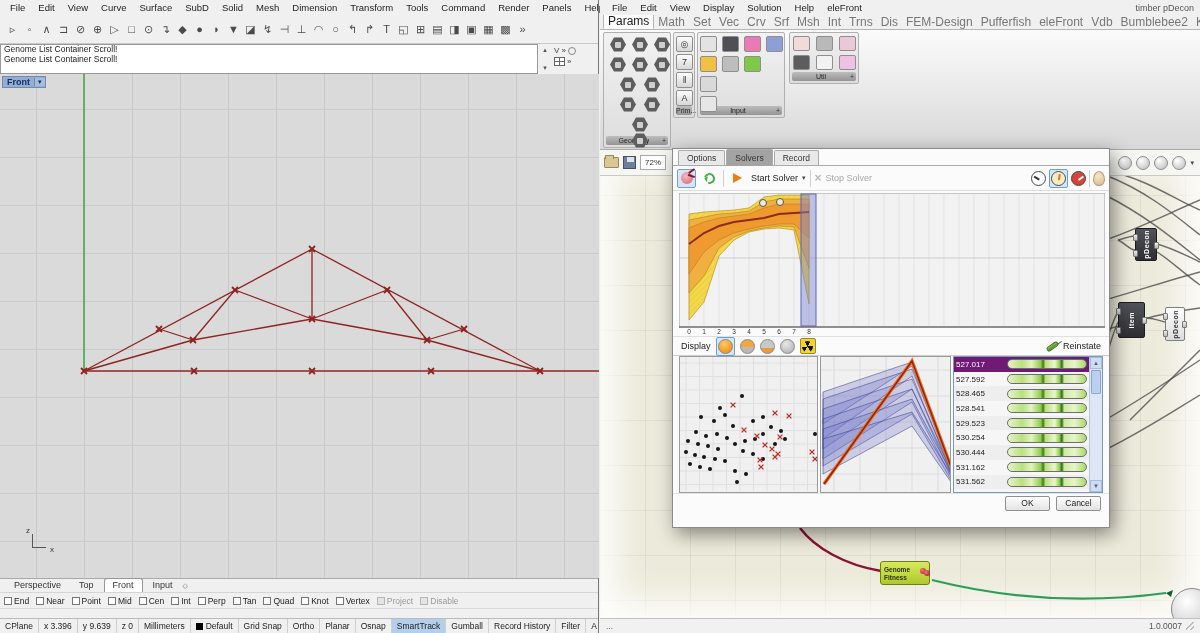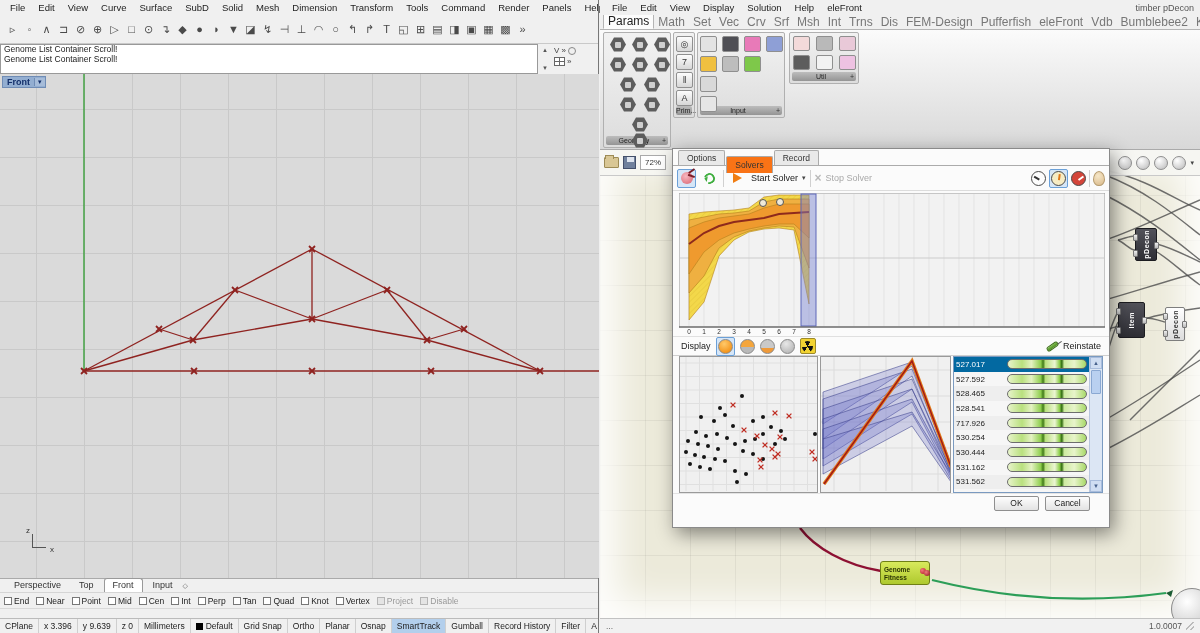--- a/index.html
+++ b/index.html
@@ -90,21 +90,21 @@
   .cherry:after{content:"";position:absolute;left:4px;top:2px;width:6px;height:6px;background:radial-gradient(circle at 35% 35%,#f27a7a,#8a0f1d);border-radius:50%;}
   #compass-ball{position:absolute;border-radius:50%;background:radial-gradient(circle at 38% 32%,#ffffff,#d2d2d2 70%,#9c9c9c);border:1px solid #8a8a8a;}
   #gh-statusbar{position:absolute;left:0;top:618px;width:600px;height:15px;background:#f1f1f1;border-top:1px solid #c2c2c2;display:flex;align-items:center;padding:0 6px;font-size:8.5px;color:#666;}
   #gh-status-right{margin-left:auto;color:#555;}
   #grip{width:8px;height:8px;margin-left:4px;background:linear-gradient(135deg,transparent 40%,#bbb 40%,#bbb 55%,transparent 55%,transparent 70%,#bbb 70%,#bbb 85%,transparent 85%);}
   
   #galapagos{position:absolute;left:72px;top:148px;width:438px;height:380px;background:#fbfbfb;border:1px solid #8a8a8a;box-shadow:4px 6px 18px rgba(0,0,0,.45);z-index:10;}
   #gp-title{height:14px;font-size:10px;color:#222;padding:2px 0 0 8px;}
   #gp-tabs{display:flex;align-items:flex-end;height:17px;padding-left:5px;border-bottom:1px solid #ababab;gap:1px;}
   .gp-tab{padding:0 8px;font-size:8.5px;color:#333;line-height:14px;background:#e9e9e9;border:1px solid #ababab;border-bottom:none;border-radius:2px 2px 0 0;}
-  .gp-tab.active{background:#f97316;position:relative;top:8px;line-height:16px;}
+  .gp-tab.active{background:#a3a3a3;position:relative;top:1px;line-height:16px;}
   #gp-toolbar{display:flex;align-items:center;height:25px;padding:0 4px;gap:4px;border-bottom:1px solid #dcdcdc;}
   .sel-box{border:1px solid #6ba0d8;background:#d6e6f7;border-radius:2px;display:flex;align-items:center;justify-content:center;}
   .icon-btn{width:19px;height:19px;display:flex;align-items:center;justify-content:center;}
   .radish{width:12px;height:12px;border-radius:50%;background:radial-gradient(circle at 40% 35%,#f6b8c0,#d9606e);position:relative;}
   .radish:before{content:"";position:absolute;right:-2px;top:-2px;width:7px;height:1.5px;background:#7a1d28;transform:rotate(-35deg);}
   .radish:after{content:"";position:absolute;right:-2px;top:3px;width:7px;height:1.5px;background:#7a1d28;transform:rotate(20deg);}
   .refresh-icon{width:11px;height:11px;border:2.5px solid #3fae3f;border-radius:50%;border-left-color:transparent;transform:rotate(-30deg);position:relative;}
   .refresh-icon:after{content:"";position:absolute;left:-4px;top:-2px;border:3px solid transparent;border-right-color:#3fae3f;transform:rotate(40deg);}
   .vsep{width:1px;height:17px;background:#d0d0d0;}
   .play-tri{width:0;height:0;border-left:9px solid #f07d12;border-top:5.5px solid transparent;border-bottom:5.5px solid transparent;}
@@ -133,30 +133,30 @@
     background:conic-gradient(#111 0 30deg,#f2d332 30deg 90deg,#111 90deg 150deg,#f2d332 150deg 210deg,#111 210deg 270deg,#f2d332 270deg 330deg,#111 330deg 360deg);}
   #reinstate{margin-left:auto;display:flex;align-items:center;gap:4px;font-size:9px;color:#222;}
   .syringe{width:13px;height:5px;background:linear-gradient(#7cc04a,#4e8a22);border:1px solid #3c6d18;border-radius:2px;transform:rotate(-35deg);position:relative;}
   .syringe:after{content:"";position:absolute;right:-5px;top:1.5px;width:5px;height:1px;background:#555;}
   #gp-panels{display:flex;height:137px;padding:0 6px;gap:2px;}
   .panel{border:1px solid #9a9a9a;background:#f0f0f0;position:relative;overflow:hidden;}
   #fitness-list{width:150px;border:1px solid #7a9ac0;background:#fff;display:flex;}
   #fit-rows{flex:1;overflow:hidden;}
   .fit-row{display:flex;align-items:center;height:14.7px;padding:0 2px;gap:3px;background:#eee;}
   .fit-row:nth-child(even){background:#f6f6f6;}
-  .fit-row.selected{background:#0369a1;}
+  .fit-row.selected{background:#701a75;}
   .fit-val{width:48px;font-size:8px;color:#222;}
   .fit-row.selected .fit-val{color:#fff;}
   .fit-bar{flex:1;height:10px;border:1.5px solid #6d6d6d;border-radius:5px;
     background:linear-gradient(90deg,#e8f4cb 0%,#b9e07e 18%,#e4f2c2 30%,#8fce4e 42%,#3f7a16 45%,#b9e07e 48%,#ecf6d2 60%,#8fce4e 66%,#2f6a10 69%,#cdeAa0 72%,#e8f4cb 85%,#a8d968 100%);}
   #fit-scroll{width:13px;background:#dce6f4;border-left:1px solid #b9c6dd;display:flex;flex-direction:column;}
   .scroll-btn{height:12px;font-size:6px;color:#47618c;display:flex;align-items:center;justify-content:center;background:#cfddf2;border:1px solid #a8bcdc;}
   #scroll-thumb{height:24px;margin:1px;background:#b9d0f0;border:1px solid #8aa8d2;border-radius:1px;}
   #scroll-track{flex:1;}
-  #gp-buttons{display:flex;justify-content:flex-end;align-items:center;height:19px;padding-right:19px;gap:6px;border-top:1px solid #e3e3e3;}
+  #gp-buttons{display:flex;justify-content:flex-end;align-items:center;height:19px;padding-right:8px;gap:6px;border-top:1px solid #e3e3e3;}
   .win-btn{width:45px;height:15px;background:linear-gradient(#fdfdfd,#e3e3e3);border:1px solid #8f8f8f;border-radius:2px;font-size:8.5px;text-align:center;line-height:13px;color:#222;}
 </style>
 </head>
 <body>
 
 <div id="app">
 
   <div id="rhino">
     <div class="menubar" id="rhino-menu">
         <span class="menu-item">File</span>
@@ -812,21 +812,21 @@
               </div>
               <div class="fit-row">
                 <span class="fit-val">528.465</span>
                 <span class="fit-bar"></span>
               </div>
               <div class="fit-row">
                 <span class="fit-val">528.541</span>
                 <span class="fit-bar"></span>
               </div>
               <div class="fit-row">
-                <span class="fit-val">717.926</span>
+                <span class="fit-val">529.523</span>
                 <span class="fit-bar"></span>
               </div>
               <div class="fit-row">
                 <span class="fit-val">530.254</span>
                 <span class="fit-bar"></span>
               </div>
               <div class="fit-row">
                 <span class="fit-val">530.444</span>
                 <span class="fit-bar"></span>
               </div>

